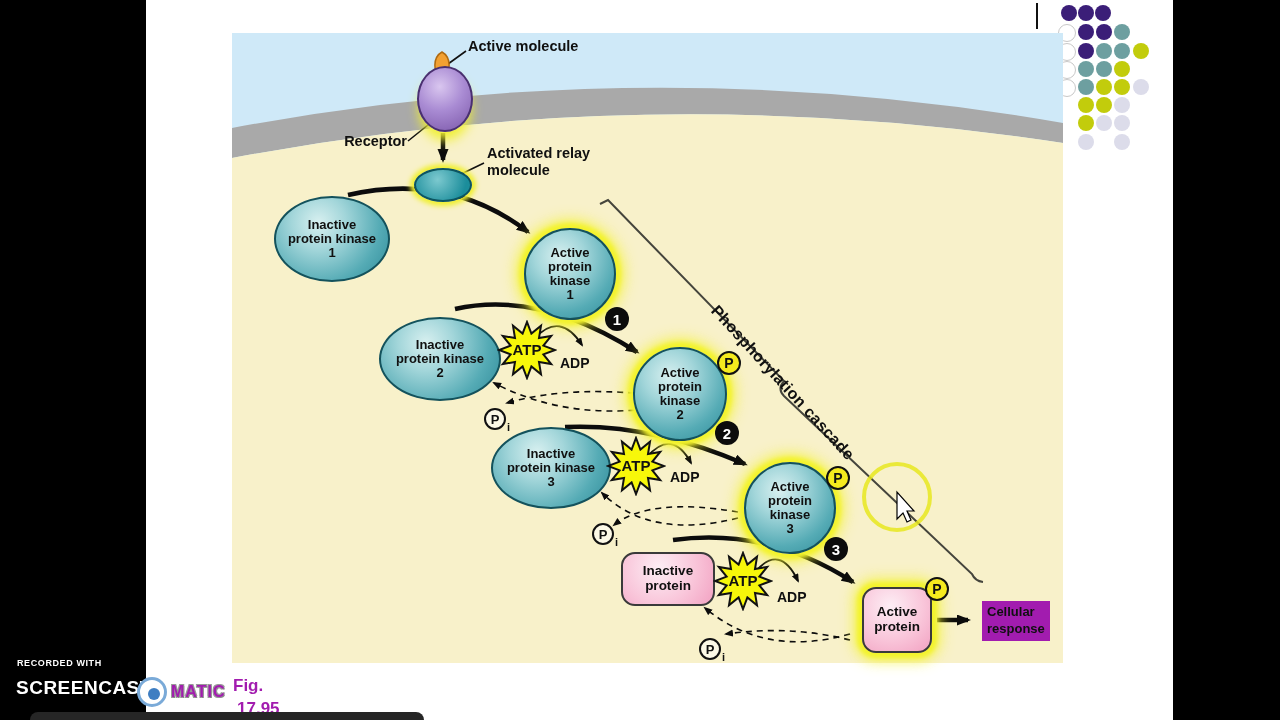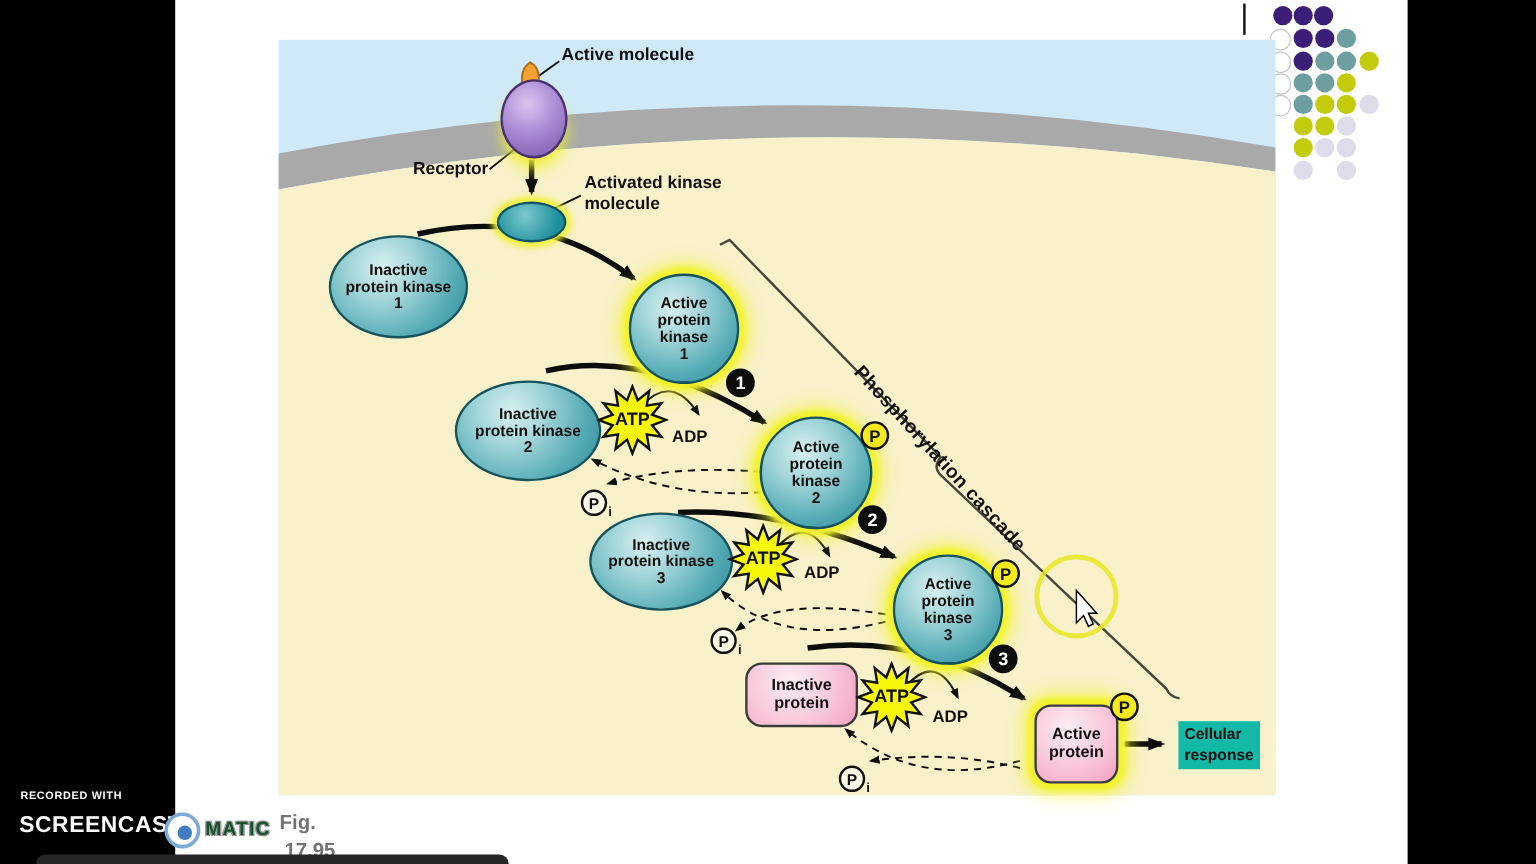--- a/index.html
+++ b/index.html
@@ -33,31 +33,31 @@
             font-weight:bold;font-size:13px;color:#111;box-sizing:border-box;}
   .pi-sub{position:absolute;right:-6px;bottom:-5px;font-size:11px;font-weight:bold;}
   .step{position:absolute;width:24px;height:24px;border-radius:50%;background:#0c0c0c;
         color:#fff;display:flex;align-items:center;justify-content:center;
         font-weight:bold;font-size:15px;}
   .atp{position:absolute;width:60px;height:60px;}
   .atp span{position:absolute;left:0;top:21px;width:60px;text-align:center;
             font-weight:bold;font-size:15px;color:#111;}
   #cascade-label{transform:rotate(47.5deg);transform-origin:0 50%;font-size:16px;
                  letter-spacing:.4px;width:260px;}
-  #cellular-response{background:#14b8a6;padding:3px 5px;font-size:13px;line-height:1.3;}
+  #cellular-response{background:#a21caf;padding:3px 5px;font-size:13px;line-height:1.3;}
   
   .wm{z-index:30;color:#fff;font-weight:bold;}
   #wm-recorded{left:17px;top:658px;font-size:9px;letter-spacing:.6px;text-align:right;}
   #wm-screencast{left:16px;top:677px;font-size:19px;letter-spacing:.5px;}
   #wm-logo{left:137px;top:677px;width:30px;height:30px;border-radius:50%;background:#fff;
            border:3px solid #7aaad8;box-sizing:border-box;z-index:31;}
   #wm-logo-dot{left:8px;top:8px;width:12px;height:12px;border-radius:50%;background:#3f7ec2;}
-  #wm-matic{left:171px;top:683px;font-size:16px;letter-spacing:1px;color:#14532d;
+  #wm-matic{left:171px;top:683px;font-size:16px;letter-spacing:1px;color:#a21caf;
             text-shadow:-1px -1px 0 #999,1px -1px 0 #999,-1px 1px 0 #999,1px 1px 0 #888;}
-  #caption{left:233px;top:675px;z-index:25;font-weight:bold;font-size:17px;color:#737373;line-height:1.35;}
+  #caption{left:233px;top:675px;z-index:25;font-weight:bold;font-size:17px;color:#a21caf;line-height:1.35;}
   #caption .l2{margin-left:4px;}
   #bottom-bar{left:30px;top:712px;width:394px;height:8px;background:#262626;
               border-radius:8px 8px 0 0;z-index:40;}
 </style>
 </head>
 <body>
 
 <div class="abs" id="bar-left"></div>
 <div class="abs" id="bar-right"></div>
 <div class="abs" id="top-tick"></div>
@@ -238,21 +238,21 @@
     </div>
   <div class="step" style="left:483px;top:388px;">
       <span>2</span>
     </div>
   <div class="step" style="left:592px;top:504px;">
       <span>3</span>
     </div>
 
   <div class="lbl" style="left:236px;top:5px;font-size:14.5px;">Active molecule</div>
   <div class="lbl" style="left:103px;top:100px;width:72px;text-align:right;font-size:14.5px;">Receptor</div>
-  <div class="lbl pre" style="left:255px;top:112px;font-size:14.5px;line-height:1.2;">Activated kinase
+  <div class="lbl pre" style="left:255px;top:112px;font-size:14.5px;line-height:1.2;">Activated relay
 molecule</div>
   <div class="lbl" id="cascade-label" style="left:482px;top:266px;">Phosphorylation cascade</div>
   <div class="lbl pre" id="cellular-response" style="left:750px;top:568px;">Cellular
 response</div>
 </div>
 
 <div class="abs" id="caption">
   <span style="display:block">Fig.</span>
   <span style="display:block" class="l2">17.95</span>
 </div>

